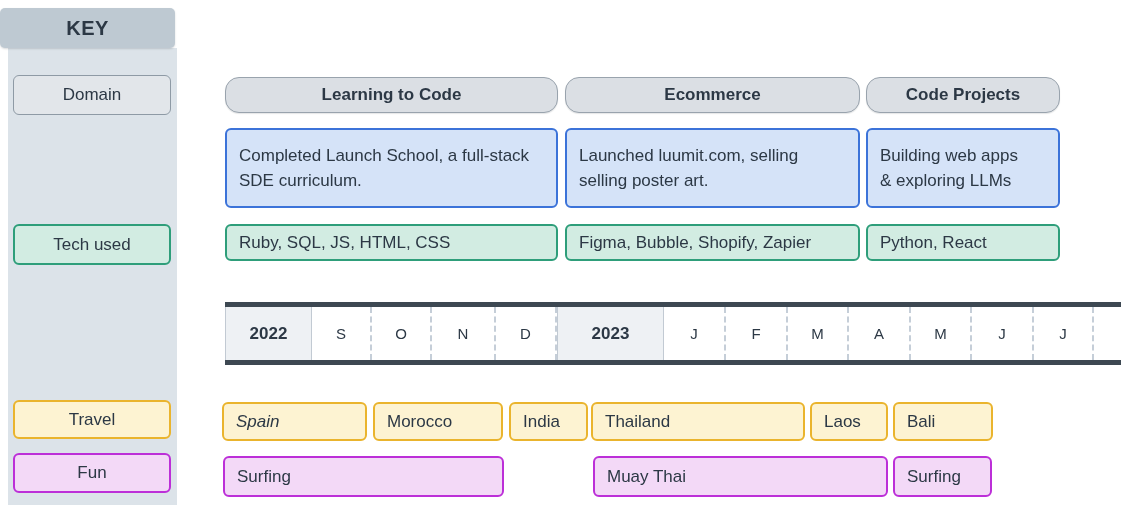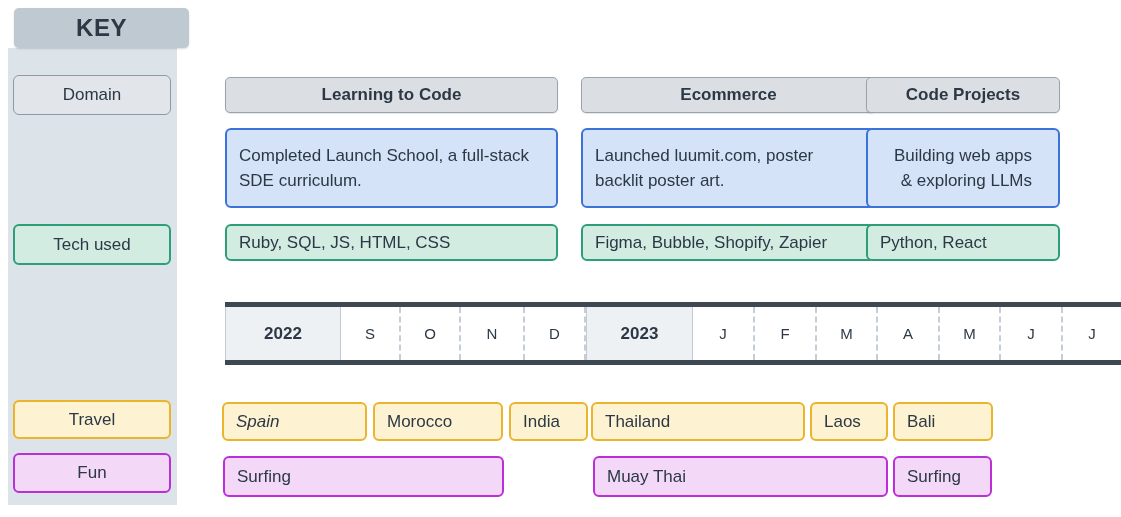--- a/index.html
+++ b/index.html
@@ -7,24 +7,24 @@
   body {
     font-family: "Liberation Sans", sans-serif;
     background: #ffffff;
     color: #2c3845;
     position: relative;
   }
   .abs { position: absolute; }
 
   
   .key-header {
-    left: 14px; top: 8px; width: 175px; height: 40px;
+    left: 0; top: 8px; width: 175px; height: 40px;
     background: #bec9d2; border-radius: 5px;
     display: flex; align-items: center; justify-content: center;
-    font-weight: bold; font-size: 24px; letter-spacing: .5px;
+    font-weight: bold; font-size: 20px; letter-spacing: .5px;
     box-shadow: 0 1px 2px rgba(40,50,60,.18);
     z-index: 2;
   }
   .key-panel {
     left: 8px; top: 48px; width: 169px; height: 457px;
     background: #dce3e9;
     z-index: 1;
     text-decoration: underline;
   }
   .key-box {
@@ -41,26 +41,26 @@
   .box-pink  { background: #f3d9f7; border: 2.5px solid #bc2fd8; align-items: center; }
 
   .key-domain { top: 27px;  height: 40px; }
   .key-desc   { top: 82px;  height: 81px; }
   .key-tech   { top: 176px; height: 41px; }
   .key-travel { top: 352px; height: 39px; }
   .key-fun    { top: 405px; height: 40px; }
 
   
   .col1 { left: 225px; width: 333px; }
-  .col2 { left: 565px; width: 295px; margin-left: 16px; }
-  .col3 { left: 866px; width: 194px; text-align: right; }
+  .col2 { left: 565px; width: 295px; }
+  .col3 { left: 866px; width: 194px; }
 
   .domain-header {
     top: 77px; height: 36px;
-    background: #dbdfe4; border: 1.5px solid #99a3ad; border-radius: 5px;
+    background: #dbdfe4; border: 1.5px solid #99a3ad; border-radius: 14px;
     display: flex; align-items: center; justify-content: center;
     font-weight: bold; font-size: 17px;
     box-shadow: 0 1px 1px rgba(40,50,60,.12);
   }
   .desc-box {
     top: 128px; height: 80px; border-radius: 6px;
     display: flex; align-items: center;
     padding: 4px 12px; font-size: 17px; line-height: 1.5;
   }
   .desc-box .wrap1 { max-width: 295px; }
@@ -130,38 +130,38 @@
   <span class="wrap1">Completed Launch School, a full-stack SDE curriculum.</span>
 </div>
 <div class="abs col1 tech-box box-teal">
   <span>Ruby, SQL, JS, HTML, CSS</span>
 </div>
 
 <div class="abs col2 domain-header">
   <span>Ecommerce</span>
 </div>
 <div class="abs col2 desc-box box-blue">
-  <span class="wrap2">Launched luumit.com, poster backlit poster art.</span>
+  <span class="wrap2">Launched luumit.com, selling selling poster art.</span>
 </div>
 <div class="abs col2 tech-box box-teal">
   <span>Figma, Bubble, Shopify, Zapier</span>
 </div>
 
 <div class="abs col3 domain-header">
   <span>Code Projects</span>
 </div>
 <div class="abs col3 desc-box box-blue">
   <span class="wrap3">Building web apps &amp; exploring LLMs</span>
 </div>
 <div class="abs col3 tech-box box-teal">
   <span>Python, React</span>
 </div>
 
 <div class="abs timeline" id="timeline">
-    <div class="t-cell t-year" style="width: 116px;">2022</div>
+    <div class="t-cell t-year" style="width: 87px;">2022</div>
     <div class="t-cell t-month" style="width: 60px;">S</div>
     <div class="t-cell t-month" style="width: 60px;">O</div>
     <div class="t-cell t-month" style="width: 64px;">N</div>
     <div class="t-cell t-month" style="width: 61px;">D</div>
     <div class="t-cell t-year" style="width: 107px;">2023</div>
     <div class="t-cell t-month" style="width: 62px;">J</div>
     <div class="t-cell t-month" style="width: 62px;">F</div>
     <div class="t-cell t-month" style="width: 61px;">M</div>
     <div class="t-cell t-month" style="width: 62px;">A</div>
     <div class="t-cell t-month" style="width: 61px;">M</div>

